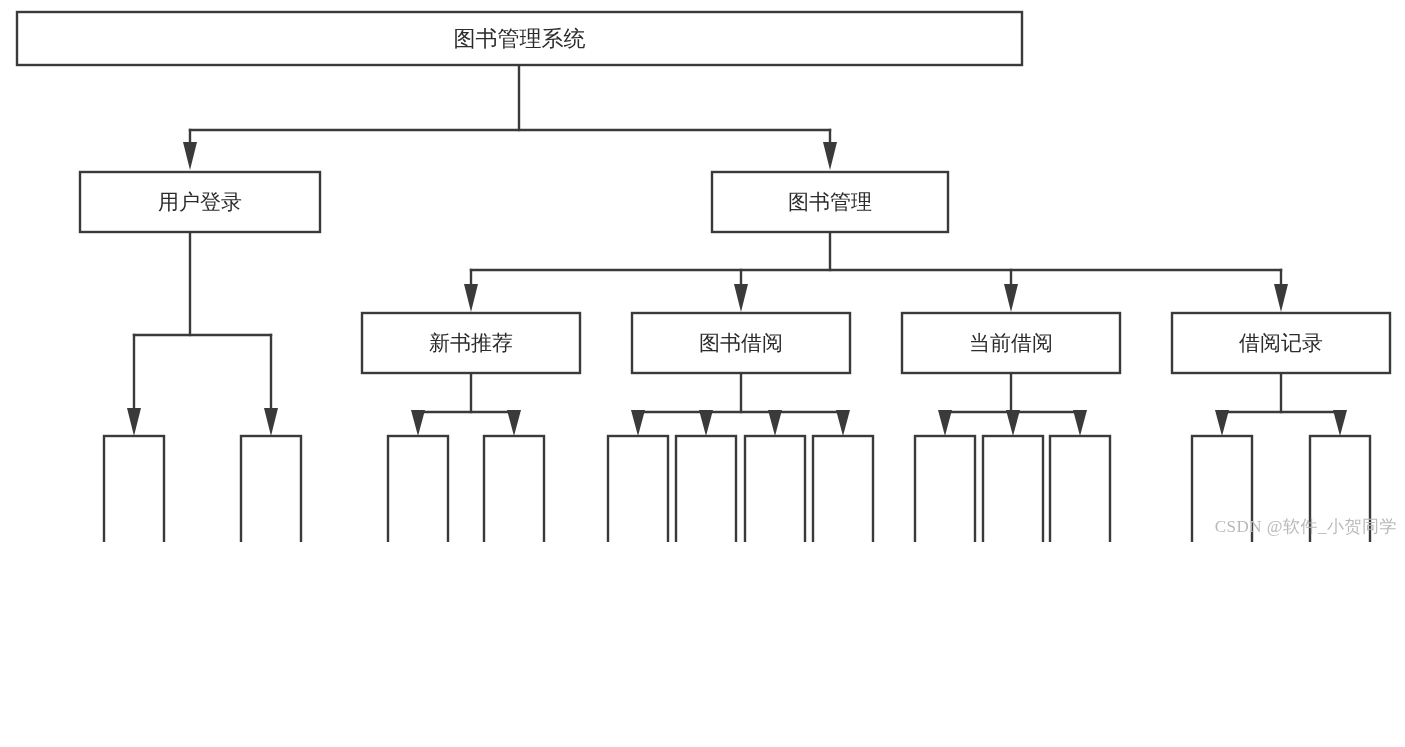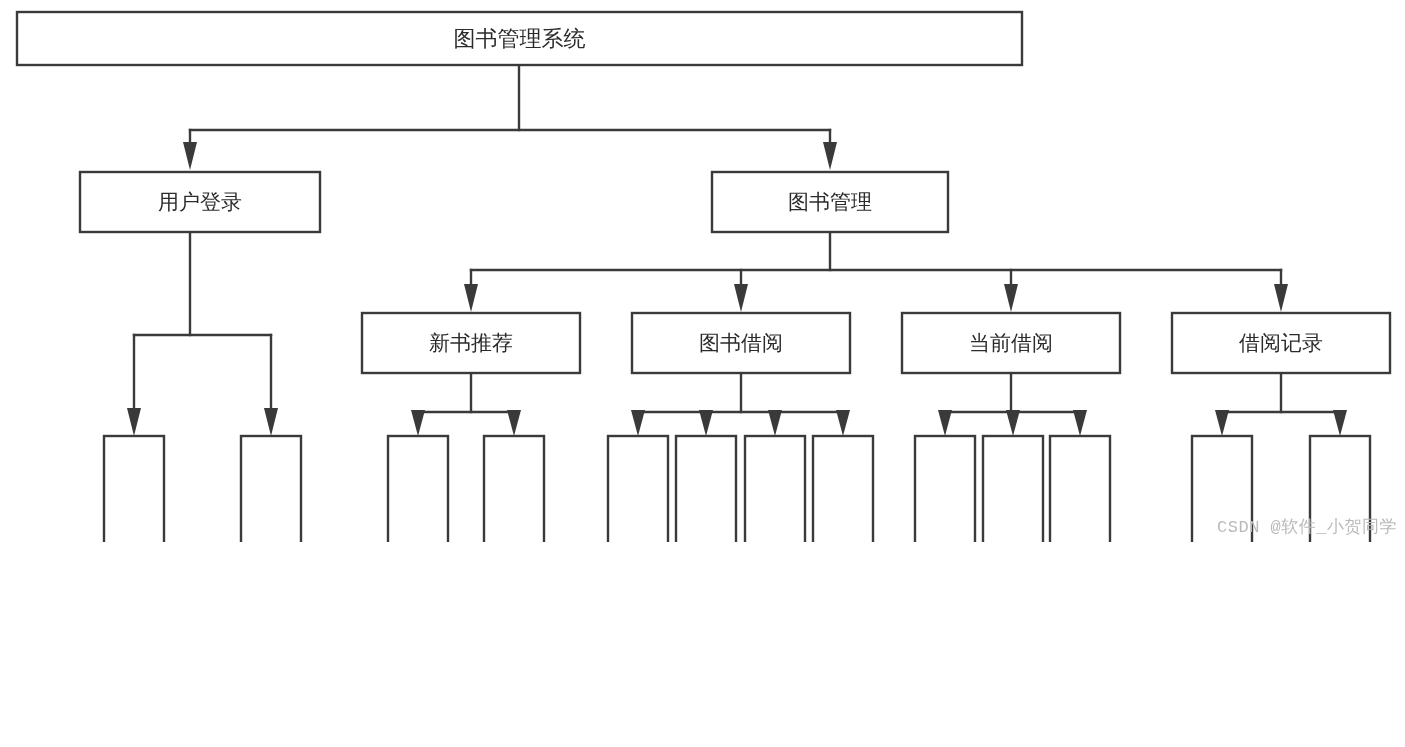--- a/index.html
+++ b/index.html
@@ -68,21 +68,21 @@
     align-items: center;
     justify-content: center;
     white-space: nowrap;
     user-select: none;
     pointer-events: none;
   }
   .watermark {
     position: absolute;
     right: 8px;
     bottom: 4px;
-    font-family: Liberation Mono, monospace;
+    font-family: Liberation Serif, serif;
     font-size: 17px;
     color: #b9b9b9;
     letter-spacing: 0.5px;
     white-space: nowrap;
   }
 </style>
 </head>
 <body>
 
 <div id="diagram-root">

